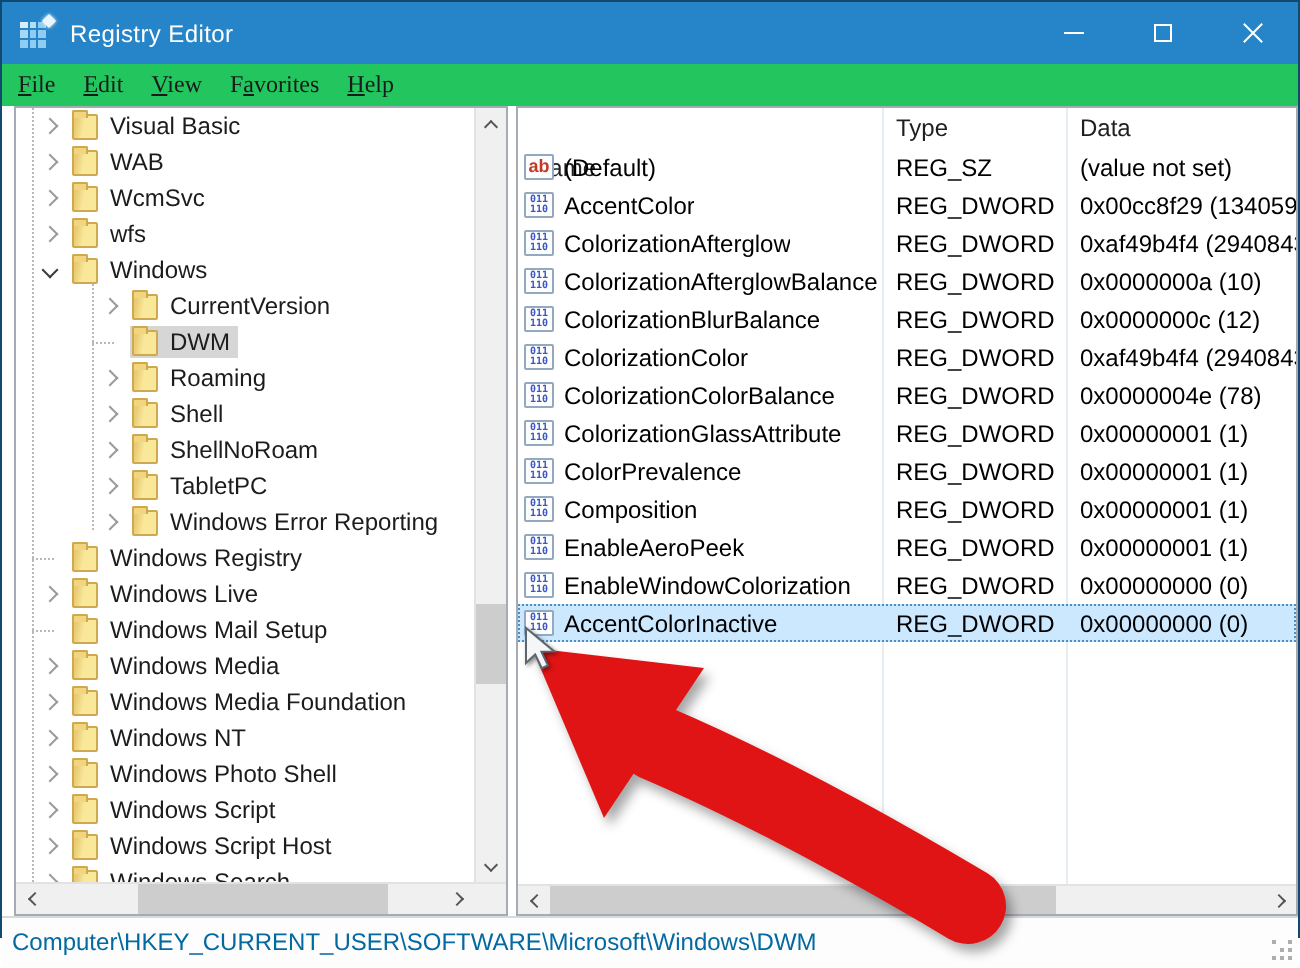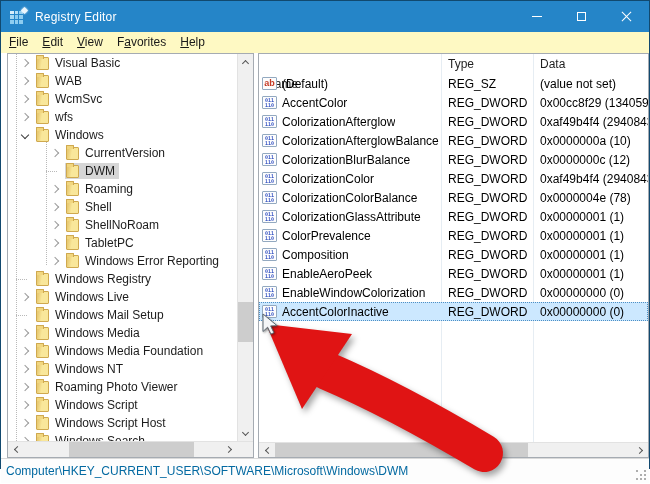--- a/index.html
+++ b/index.html
@@ -34,21 +34,21 @@
   .win-controls { margin-left:auto; display:flex; height:100%; }
   .win-btn { width:45px; height:100%; display:flex; align-items:center; justify-content:center; position:relative; }
   .glyph-min { width:10px; height:1px; background:#fff; display:block; }
   .glyph-max { width:9px; height:9px; border:1px solid #fff; display:block; }
   .glyph-close { width:11px; height:11px; position:relative; display:block; }
   .glyph-close::before,.glyph-close::after { content:""; position:absolute; left:-1px; top:5px; width:13px; height:1px; background:#fff; }
   .glyph-close::before { transform:rotate(45deg); }
   .glyph-close::after  { transform:rotate(-45deg); }
 
   
-  .menubar { height:21px; flex:0 0 21px; background:#fef9c3; display:flex; align-items:center; padding-left:1px; }
+  .menubar { height:21px; flex:0 0 21px; background:#22c55e; display:flex; align-items:center; padding-left:1px;font-family:Liberation Serif, serif; }
   .menu-item { font-size:12px; color:#1a1a1a; padding:2px 7px 3px 7px; }
   .menu-item .accel { text-decoration:underline; }
 
   
   .main { flex:0 0 405px; height:405px; display:flex; background:#fff; padding-left:6px; }
 
   .pane { border:1px solid #a5abb2; background:#fff; position:relative; overflow:hidden; }
 
   
   .tree-pane { width:247px; flex:0 0 247px; display:flex; flex-direction:column; }
@@ -345,21 +345,21 @@
       <span class="folder-icon"></span>
       <span class="tree-label">Windows NT</span>
     </span>
   </div>
             <div class="tree-row lvl0">
     <span class="chev-box">
                 <span class="chev right"></span>
               </span>
     <span class="node-body">
       <span class="folder-icon"></span>
-      <span class="tree-label">Roaming Photo Viewer</span>
+      <span class="tree-label">Windows Photo Shell</span>
     </span>
   </div>
             <div class="tree-row lvl0">
     <span class="chev-box">
                 <span class="chev right"></span>
               </span>
     <span class="node-body">
       <span class="folder-icon"></span>
       <span class="tree-label">Windows Script</span>
     </span>

